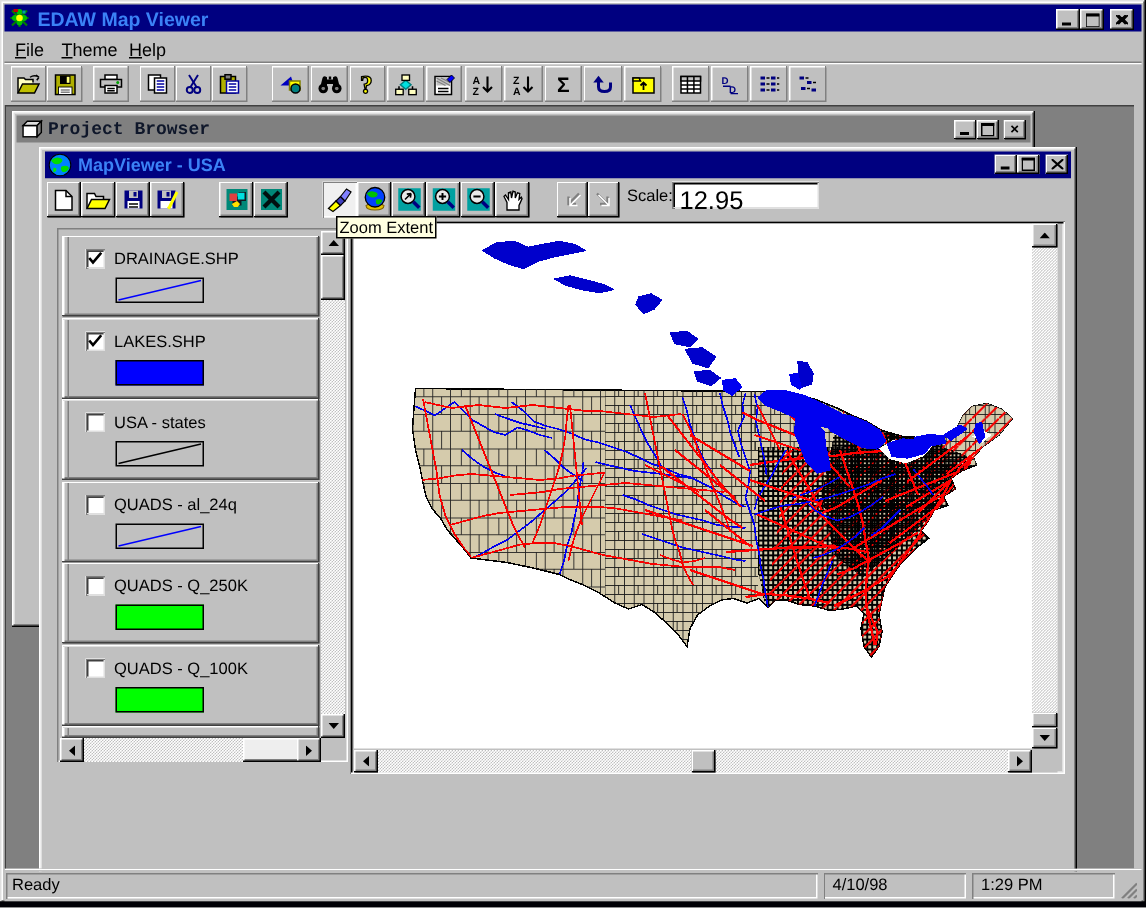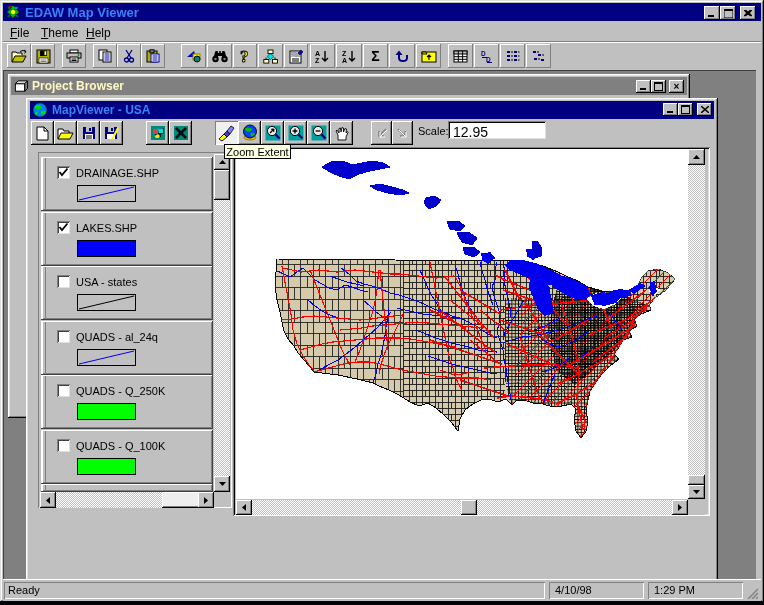--- a/index.html
+++ b/index.html
@@ -270,21 +270,21 @@
 
 <div class="abs" style="left:3px;top:70px;width:753px;height:509px;background:#808080;box-shadow:inset 1px 1px 0 #404040;"></div>
 
 <div class="abs raised" style="left:8px;top:74px;width:682px;height:344px;background:#c0c0c0;">
   <div class="abs" style="left:3px;top:3px;width:676px;height:18px;background:#808080;display:flex;align-items:center;">
     <svg width="16" height="15" style="margin-left:2px" viewBox="0 0 16 16">
       <rect x="2" y="5" width="10" height="8" fill="#fff" stroke="#000" stroke-width="1"></rect>
       <path d="M2 5 L5 2 L15 2 L12 5 Z" fill="#dfdfdf" stroke="#000" stroke-width="1"></path>
       <path d="M12 5 L15 2 L15 10 L12 13 Z" fill="#808080" stroke="#000" stroke-width="1"></path>
     </svg>
-    <span class="cap" style="margin-left:3px;color:#fef9c3;">Project Browser</span>
+    <span class="cap" style="margin-left:3px;color:#0f172a;font-family:Liberation Mono, monospace;">Project Browser</span>
   </div>
   <div class="abs" style="left:628px;top:6px;display:flex;">
     <div class="btn capbtn" style="width:15px;height:13px;">
         <svg width="8" height="9" viewBox="0 0 8 9">
           <rect x="0" y="6" width="6" height="2" fill="#000"></rect>
         </svg>
       </div>
     <div class="btn capbtn" style="width:15px;height:13px;">
         <svg width="9" height="9" viewBox="0 0 9 9">
           <rect x="0.5" y="0.5" width="8" height="8" fill="none" stroke="#000"></rect>
@@ -429,21 +429,21 @@
     <div class="btn tb abs" style="left:362px;top:2px;width:21px;height:24px;">
         <svg width="13" height="13" viewBox="0 0 13 13">
           <path d="M2 2 L9 9 M9 4 L9 9 L4 9" stroke="#808080" stroke-width="1.6" fill="none"></path>
           <path d="M3 3 L10 10 M10 5 L10 10 L5 10" stroke="#fff" stroke-width="1" fill="none"></path>
         </svg>
       </div>
   </div>
 
   <span class="abs" style="left:392px;top:27px;font-size:11px;">Scale:</span>
   <div class="abs" style="left:422px;top:23px;width:98px;height:18px;background:#fff;box-shadow:inset 1px 1px 0 #808080, inset -1px -1px 0 #dfdfdf, inset 2px 2px 0 #000;">
-      <span style="position:absolute;left:5px;top:3px;font-size:14px;">12.95</span>
+      <span style="position:absolute;left:5px;top:3px;font-size:17px;">12.95</span>
     </div>
 
   <div class="abs sunken1" id="layers" style="left:12px;top:54px;width:194px;height:356px;background:#c0c0c0;">
 
     <div class="abs item" style="left:3px;top:5px;">
         <div class="cb">
           <svg width="11" height="11" viewBox="0 0 11 11">
             <path d="M1.5 5 L4 8 L9.5 1.5" stroke="#000" stroke-width="1.8" fill="none"></path>
           </svg>
         </div>

